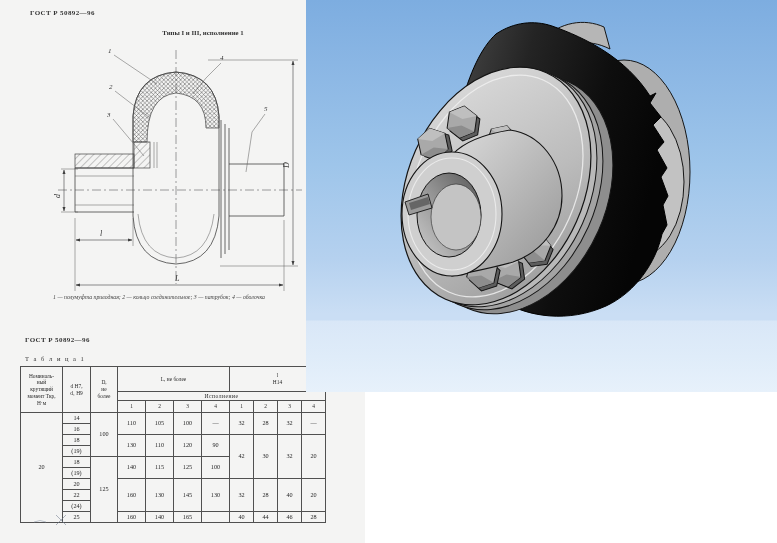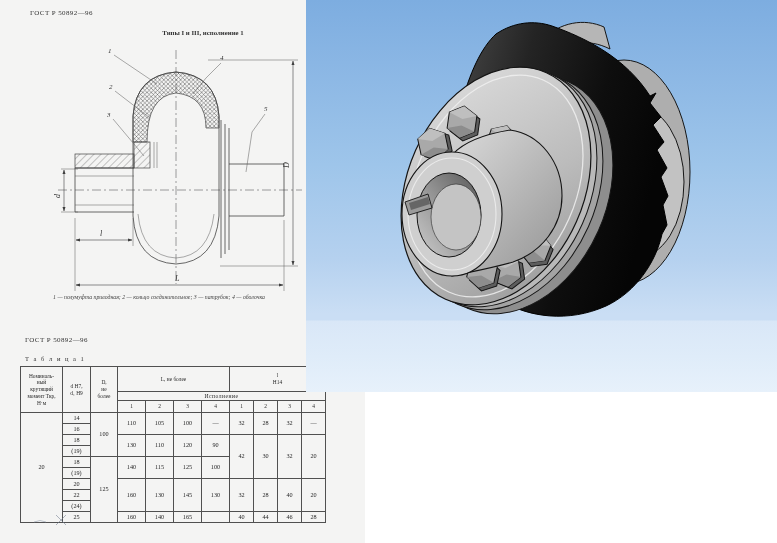--- a/index.html
+++ b/index.html
@@ -3,21 +3,21 @@
 <meta charset="utf-8">
 <style>
   html,body{margin:0;padding:0;background:#ffffff;}
   .stage{position:relative;width:777px;height:543px;background:#ffffff;overflow:hidden;
          font-family:"Liberation Serif","DejaVu Serif",serif;}
   
   .scan{position:absolute;color:#333;filter:contrast(.93) blur(.22px);}
   .scan-top{left:0;top:0;width:306px;height:330px;background:#fdfdfc;}
   .scan-table{left:0;top:330px;width:365px;height:213px;background:#fdfdfc;}
   .stxt{position:absolute;color:#2e2e2e;white-space:pre-line;}
-  .doc-num{font-size:7px;font-weight:400;letter-spacing:.4px;text-align:center;}
+  .doc-num{font-size:7px;font-weight:700;letter-spacing:.4px;text-align:center;}
   .fig-title{font-size:6.8px;font-weight:700;text-align:center;}
   .caption{font-size:5.8px;font-style:italic;text-align:center;color:#3a3a3a;}
   .tbl-label{font-size:6.5px;letter-spacing:1.5px;}
   
   table.gost{border-collapse:collapse;position:absolute;left:20px;top:36px;}
   table.gost th,table.gost td{border:.8px solid #4c4c4c;padding:0 1px;text-align:center;
       vertical-align:middle;font-weight:400;color:#222;font-family:"Liberation Serif",serif;}
   table.gost th{font-size:5.4px;line-height:1.25;white-space:pre-line;}
   table.gost td{font-size:6.2px;height:10px;line-height:1;}
   th.num{font-size:6px;height:11px;}

